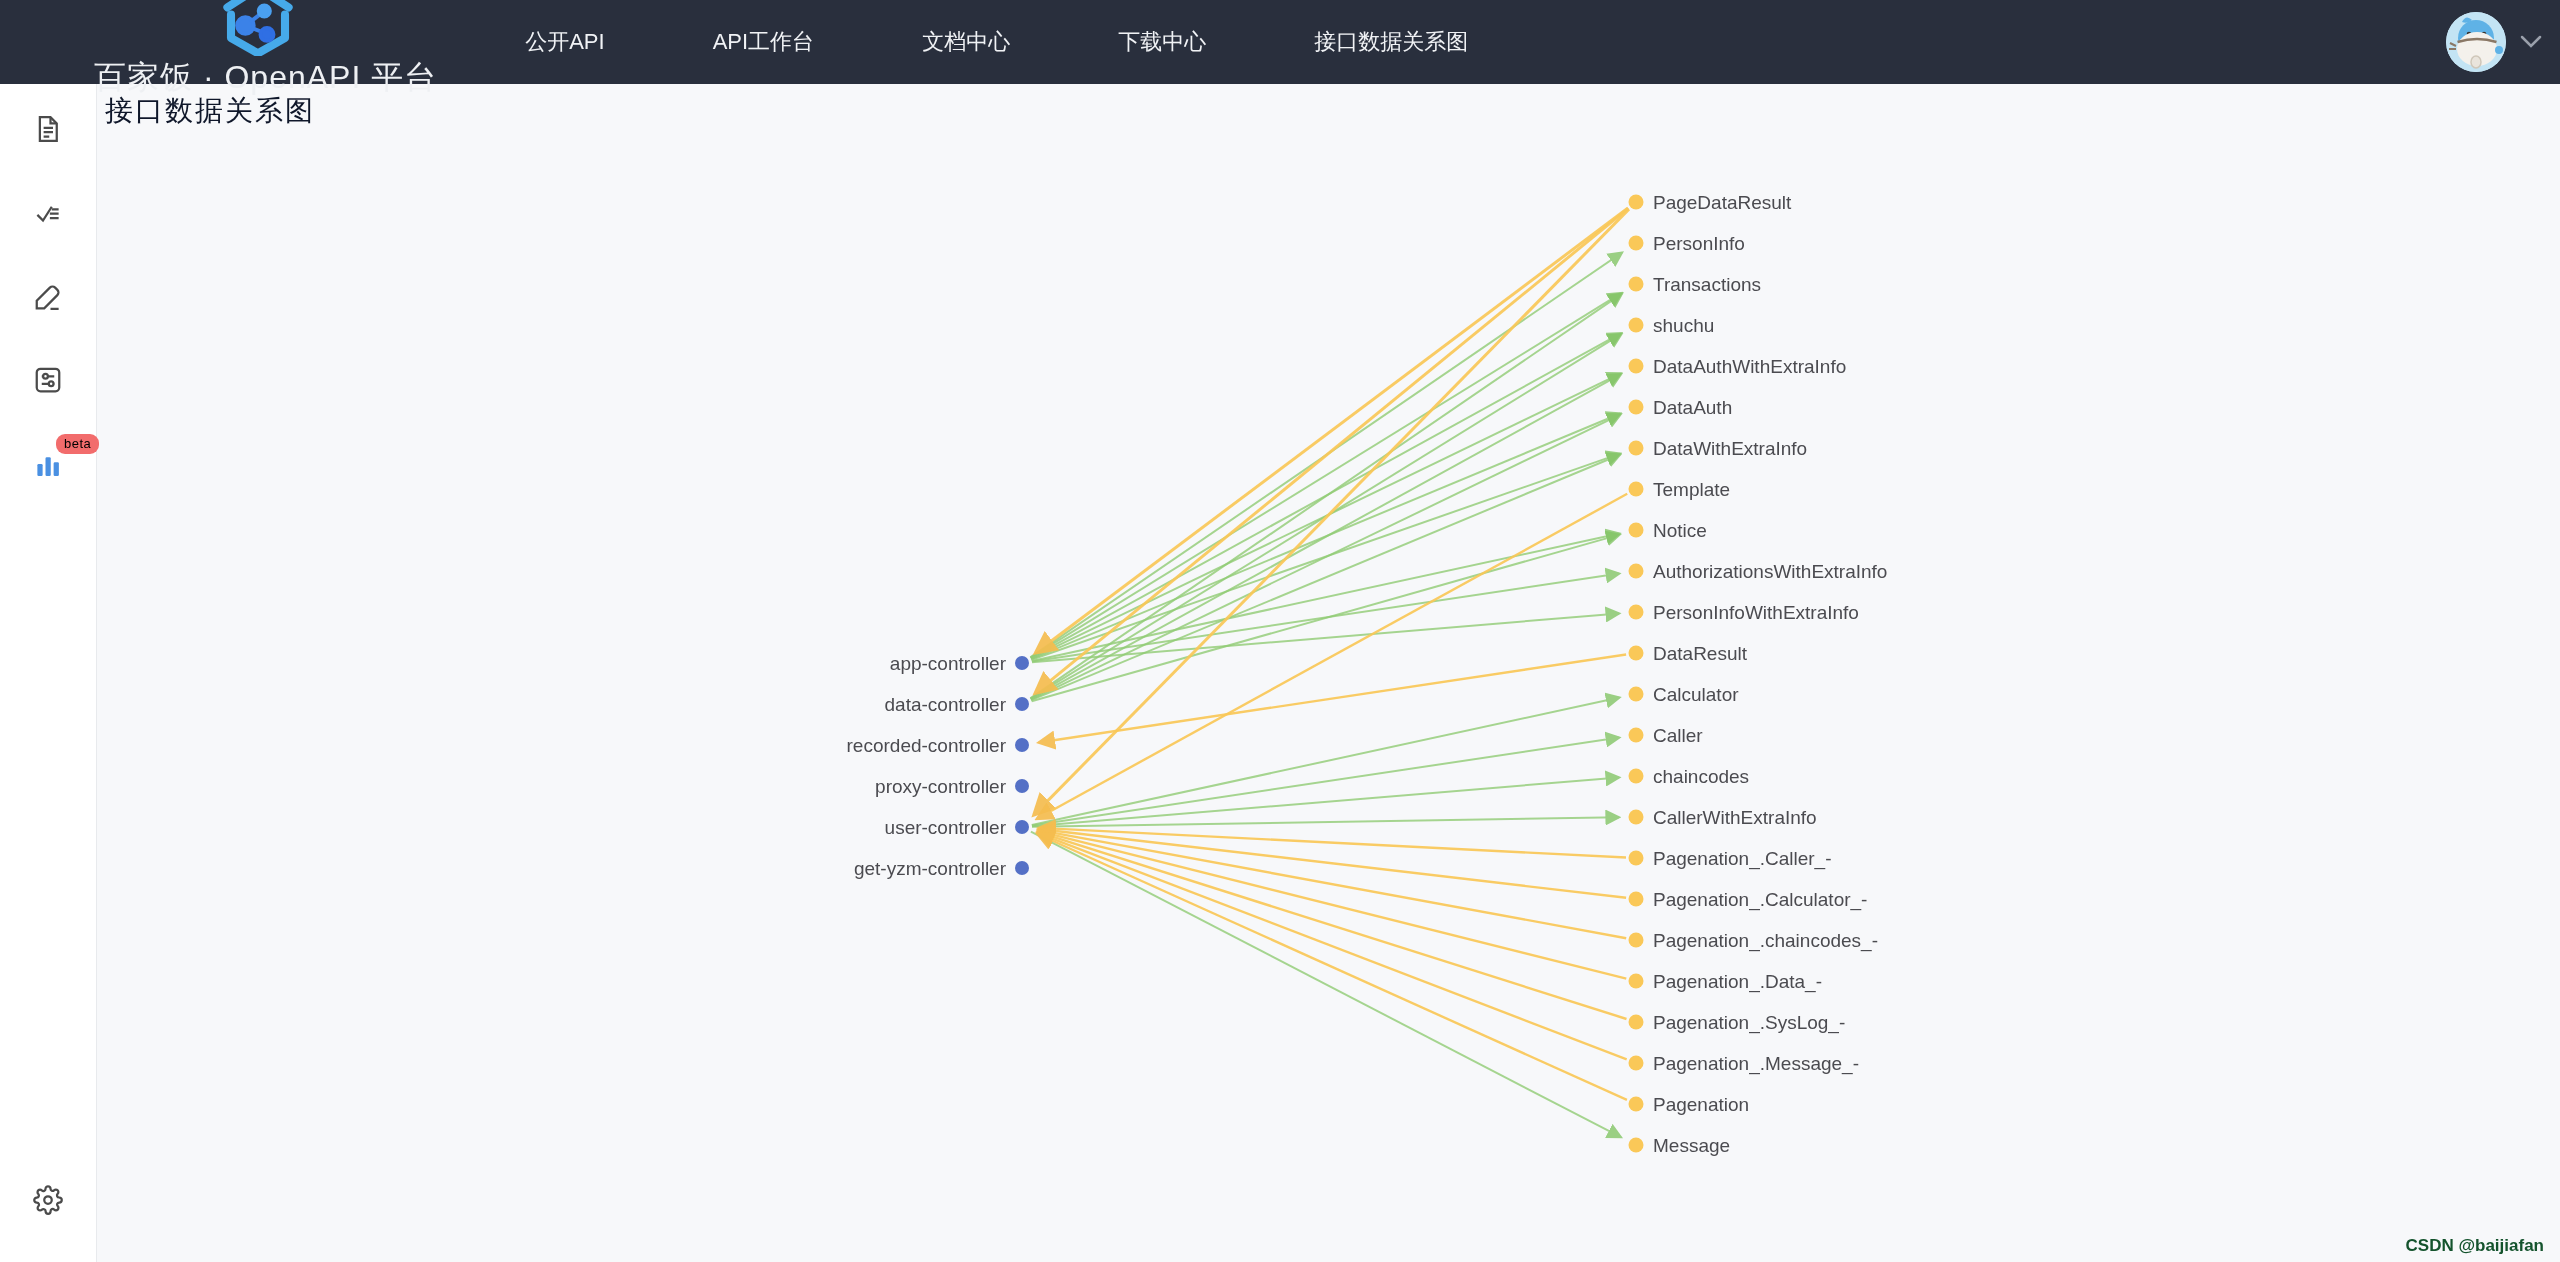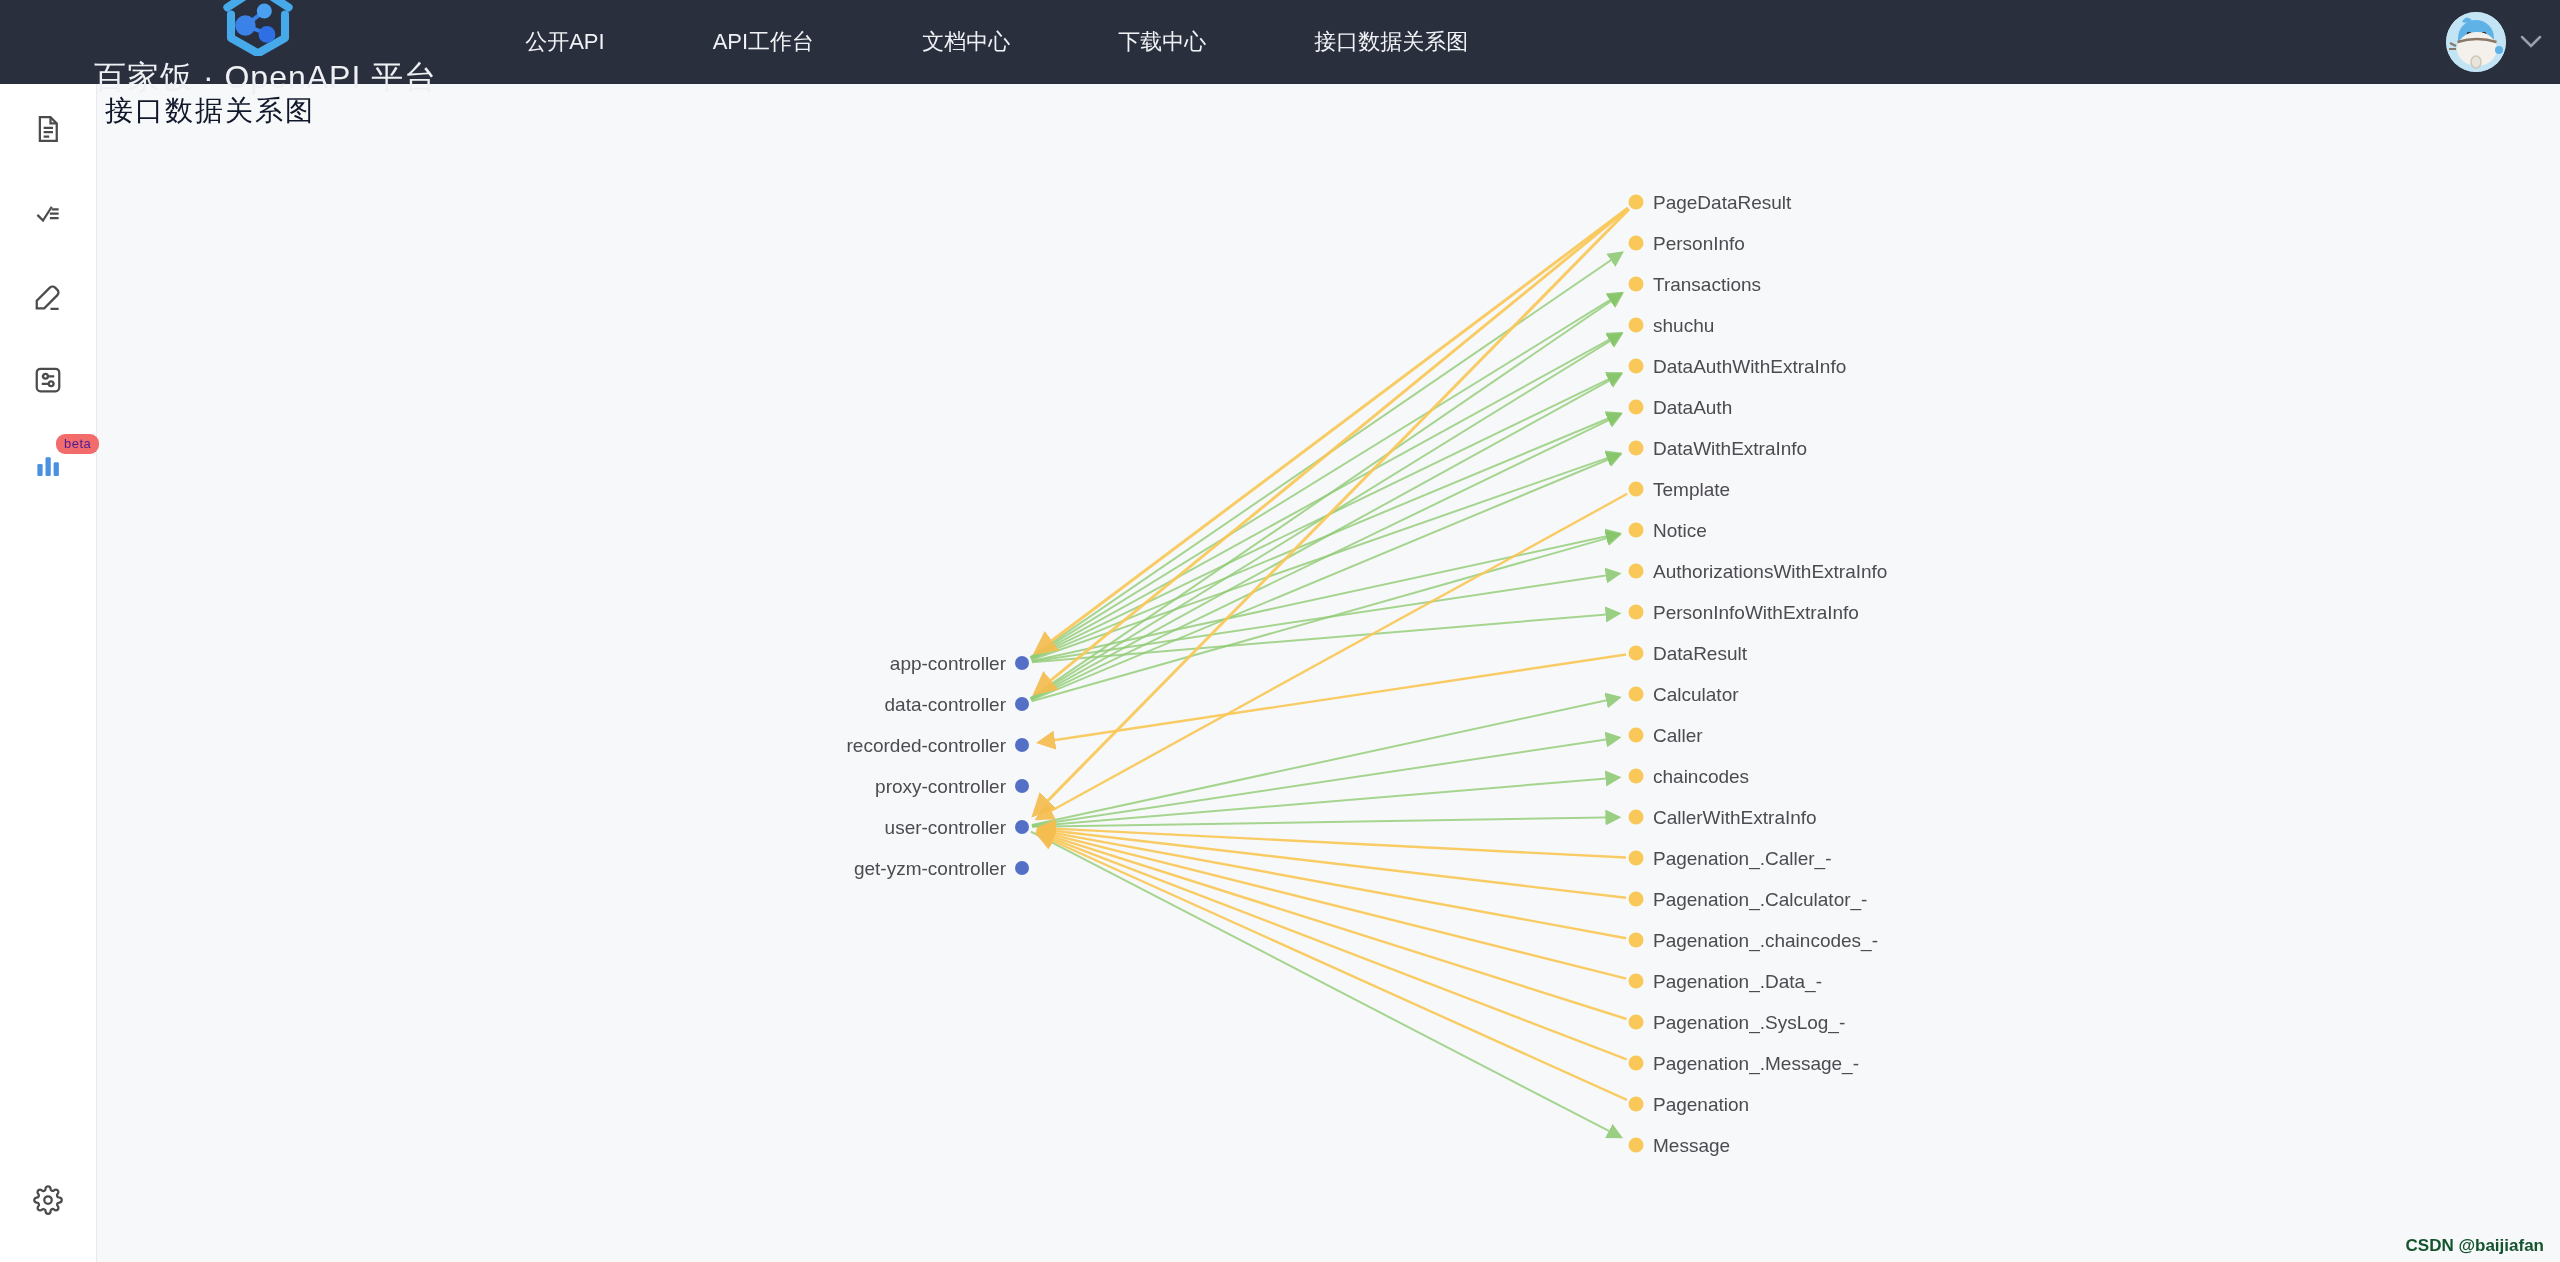--- a/index.html
+++ b/index.html
@@ -16,21 +16,21 @@
   .nav-right { margin-left: auto; display: flex; align-items: center; margin-right: 18px; }
   .avatar { width: 60px; height: 60px; border-radius: 50%; background: #c9e6f5; overflow: hidden; cursor: pointer; flex: 0 0 auto; }
   .chevron { margin-left: 14px; display: inline-flex; cursor: pointer; }
 
   
   .sidebar { position: absolute; top: 84px; left: 0; width: 97px; height: 1178px;
              background: #ffffff; border-right: 1px solid #e8eaed; z-index: 5; }
   .side-item { position: absolute; left: 31px; width: 34px; height: 34px; display: flex;
                align-items: center; justify-content: center; cursor: pointer; }
   .side-item svg { stroke: #4b4b4b; }
-  .beta-badge { position: absolute; left: 56px; top: 350px; background: #f26c6c; color: #4c1d95;
+  .beta-badge { position: absolute; left: 56px; top: 350px; background: #f26c6c; color: #000000;
                 font-size: 13px; line-height: 1; padding: 3px 8px 4px; border-radius: 9px; letter-spacing: .5px; }
 
   
   .content { position: absolute; top: 84px; left: 97px; width: 2463px; height: 1178px; }
   .page-title { font-size: 28px; font-weight: normal; color: #0f172a; padding: 8px 0 0 8px; letter-spacing: 2px; }
   #graph-svg { position: absolute; top: 0; left: 0; }
   .edge.green  { stroke: #91cc75; opacity: .8; }
   .edge.yellow { stroke: #fac858; opacity: .92; }
   .node-label { font-size: 19px; fill: #4b4b50; font-family: "Liberation Sans", "DejaVu Sans", sans-serif; }
   .watermark { position: absolute; right: 16px; bottom: 6px; font-size: 17px; color: #14532d; font-weight: bold; }

